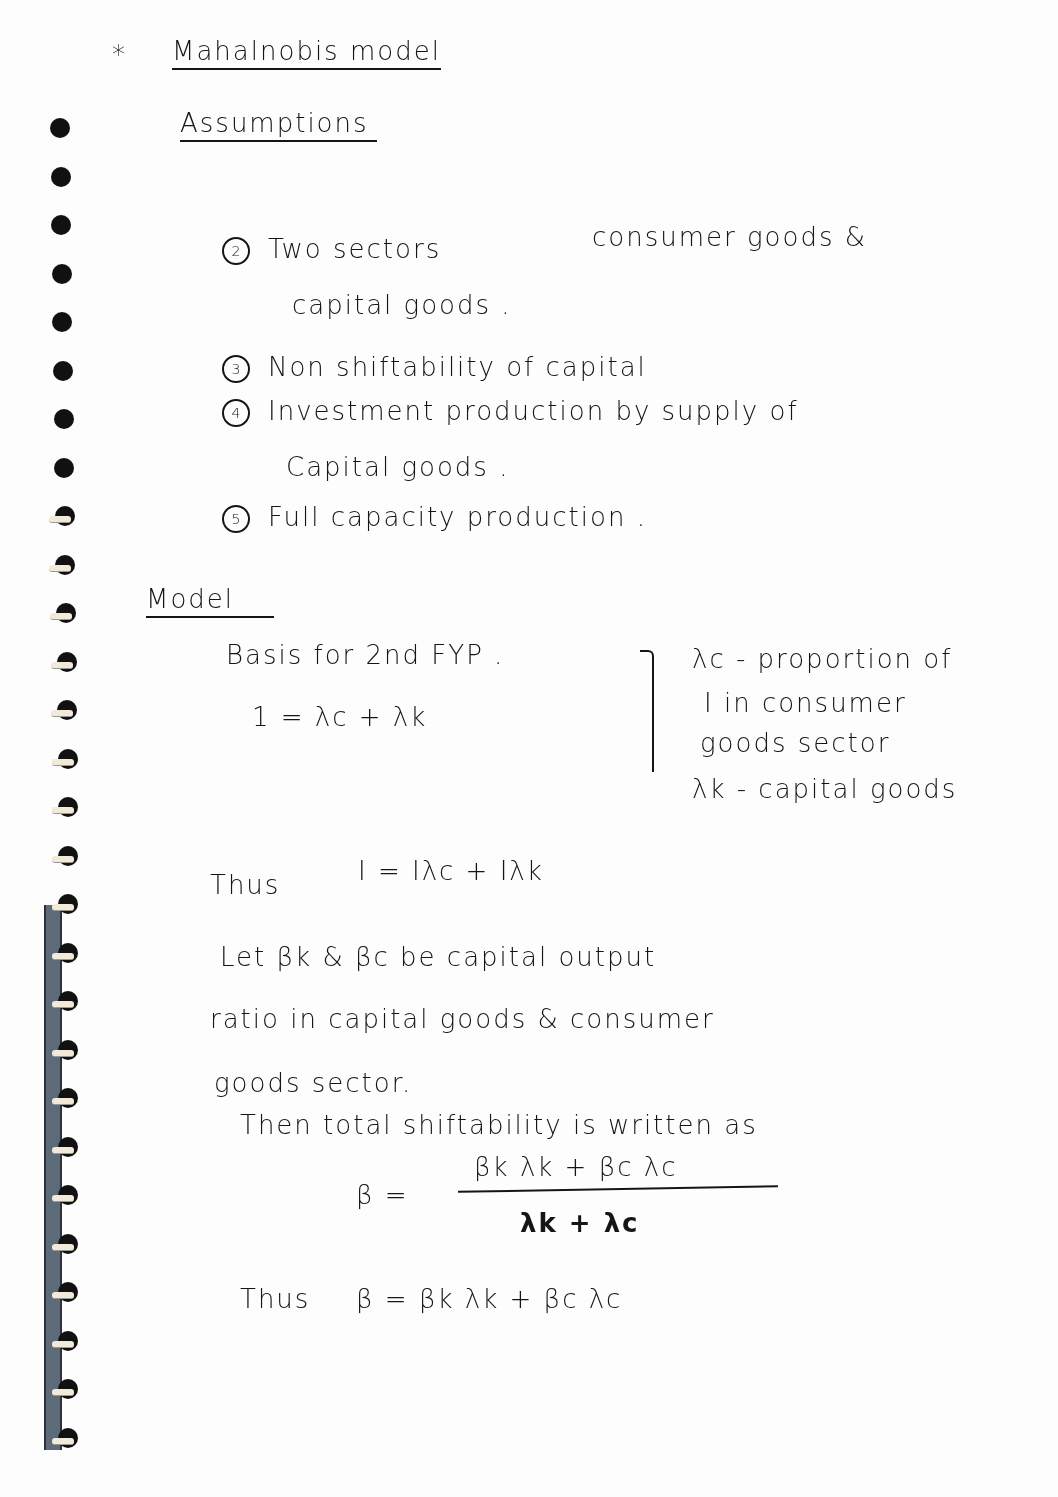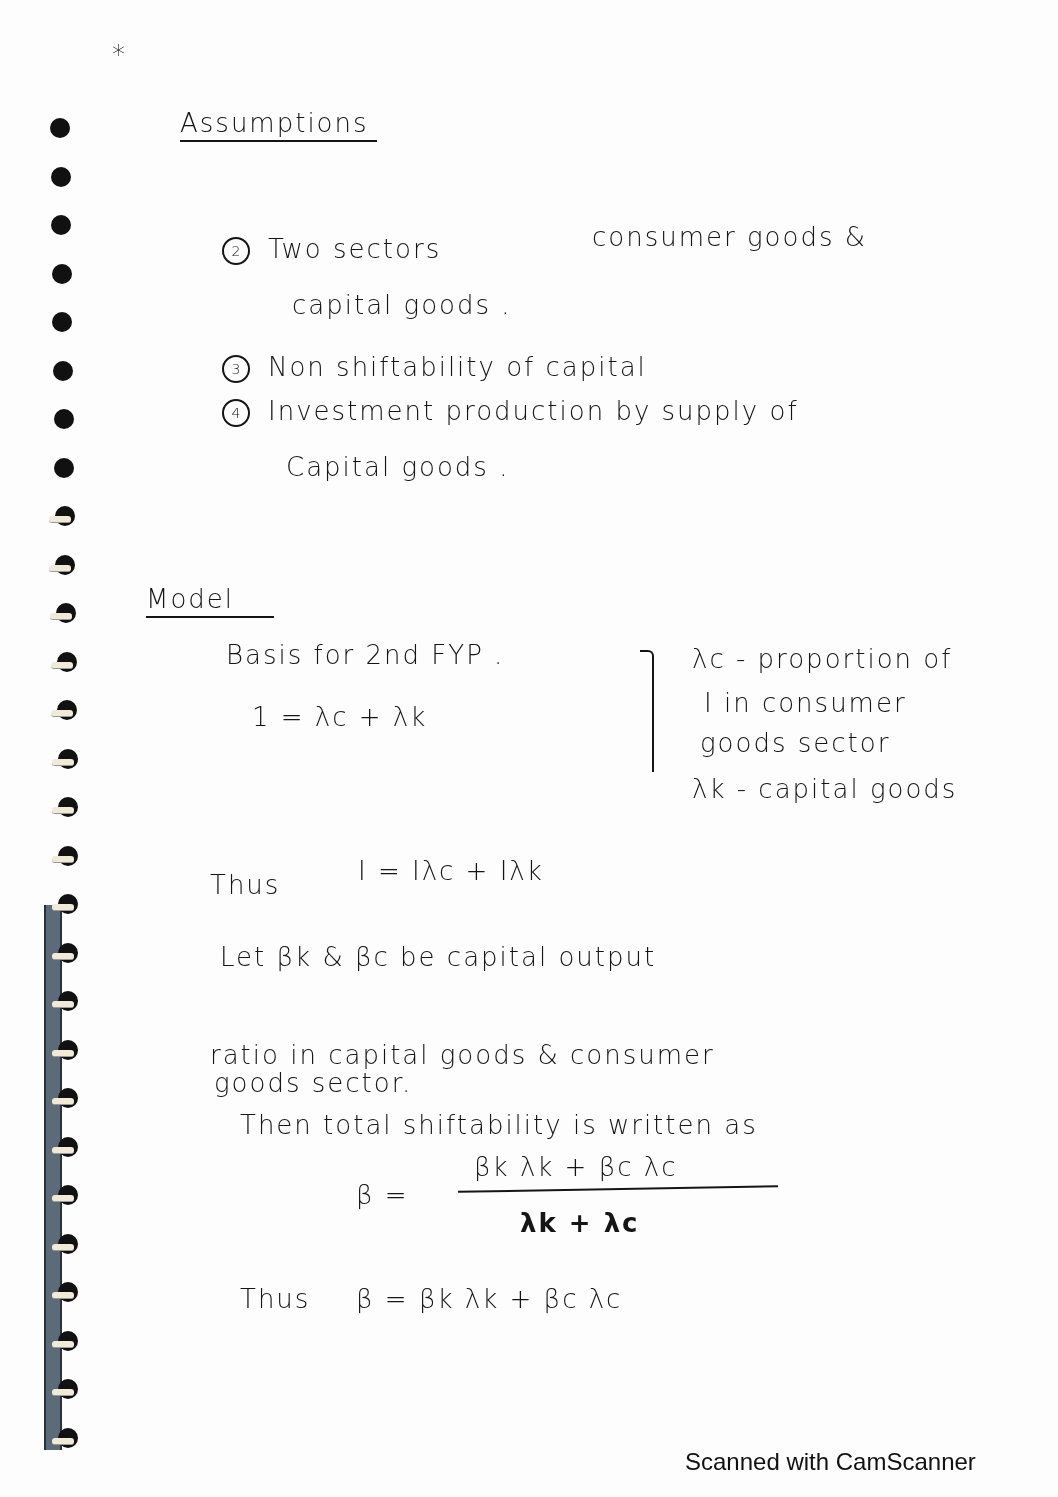--- a/index.html
+++ b/index.html
@@ -128,55 +128,56 @@
         <div class="loop"></div>
         <div class="wire"></div>
       </div>
       <div class="ring" style="left: 52.4px; top: 1427.5px;">
         <div class="loop"></div>
         <div class="wire"></div>
       </div>
     </div>
 
   <div class="hw title" style="left:112px;top:40px;">*</div>
+  <div class="hw title u" style="left:172px;top:36px;">Mahalnobis model</div>
 
   <div class="hw t u" style="left:180px;top:108px;padding-right:8px;">Assumptions</div>
 
 
   <div class="hw t" style="left:222px;top:234px;"><span class="circ">2</span><span>Two sectors</span></div>
   <div class="hw t" style="left:592px;top:222px;">consumer goods &amp;</div>
   <div class="hw t" style="left:292px;top:290px;">capital goods .</div>
 
   <div class="hw t" style="left:222px;top:352px;"><span class="circ">3</span><span>Non shiftability of capital</span></div>
 
   <div class="hw t" style="left:222px;top:396px;"><span class="circ">4</span><span>Investment production by supply of</span></div>
   <div class="hw t" style="left:286px;top:452px;">Capital goods .</div>
 
+  <div class="hw t" style="left:222px;top:502px;"><span class="circ">5</span><span>Full capacity production .</span></div>
 
   <div class="hw t u" style="left:146px;top:584px;padding-right:40px;">Model</div>
   <div class="hw t" style="left:226px;top:640px;">Basis for 2nd FYP .</div>
   <div class="hw t" style="left:252px;top:702px;">1 = λc + λk</div>
 
   <div class="brace"></div>
   <div class="hw t" style="left:692px;top:644px;">λc - proportion of</div>
   <div class="hw t" style="left:704px;top:688px;">I  in consumer</div>
   <div class="hw t" style="left:700px;top:728px;">goods  sector</div>
   <div class="hw t" style="left:692px;top:774px;">λk - capital goods</div>
 
   <div class="hw t" style="left:210px;top:870px;">Thus</div>
   <div class="hw t" style="left:358px;top:856px;">I = Iλc + Iλk</div>
 
   <div class="hw t" style="left:220px;top:942px;">Let   βk &amp; βc  be  capital  output</div>
-  <div class="hw t" style="left:210px;top:1004px;margin-top:36px;">ratio  in  capital  goods  &amp;  consumer</div>
+  <div class="hw t" style="left:210px;top:1004px;">ratio  in  capital  goods  &amp;  consumer</div>
   <div class="hw t" style="left:214px;top:1068px;">goods  sector.</div>
 
   <div class="hw t" style="left:240px;top:1110px;">Then  total  shiftability  is  written as</div>
 
   <div class="hw t" style="left:356px;top:1180px;">β =</div>
   <div class="hw t" style="left:474px;top:1152px;">βk λk  +  βc λc</div>
   <div class="fracline"></div>
   <div class="hw t" style="left:520px;top:1208px;font-weight:bold;">λk + λc</div>
 
   <div class="hw t" style="left:240px;top:1284px;">Thus</div>
   <div class="hw t" style="left:356px;top:1284px;">β =  βk λk + βc λc</div>
 
-  <div class="watermark">Scanned with CamScanner</div>
 </div>
 
 </body></html>

